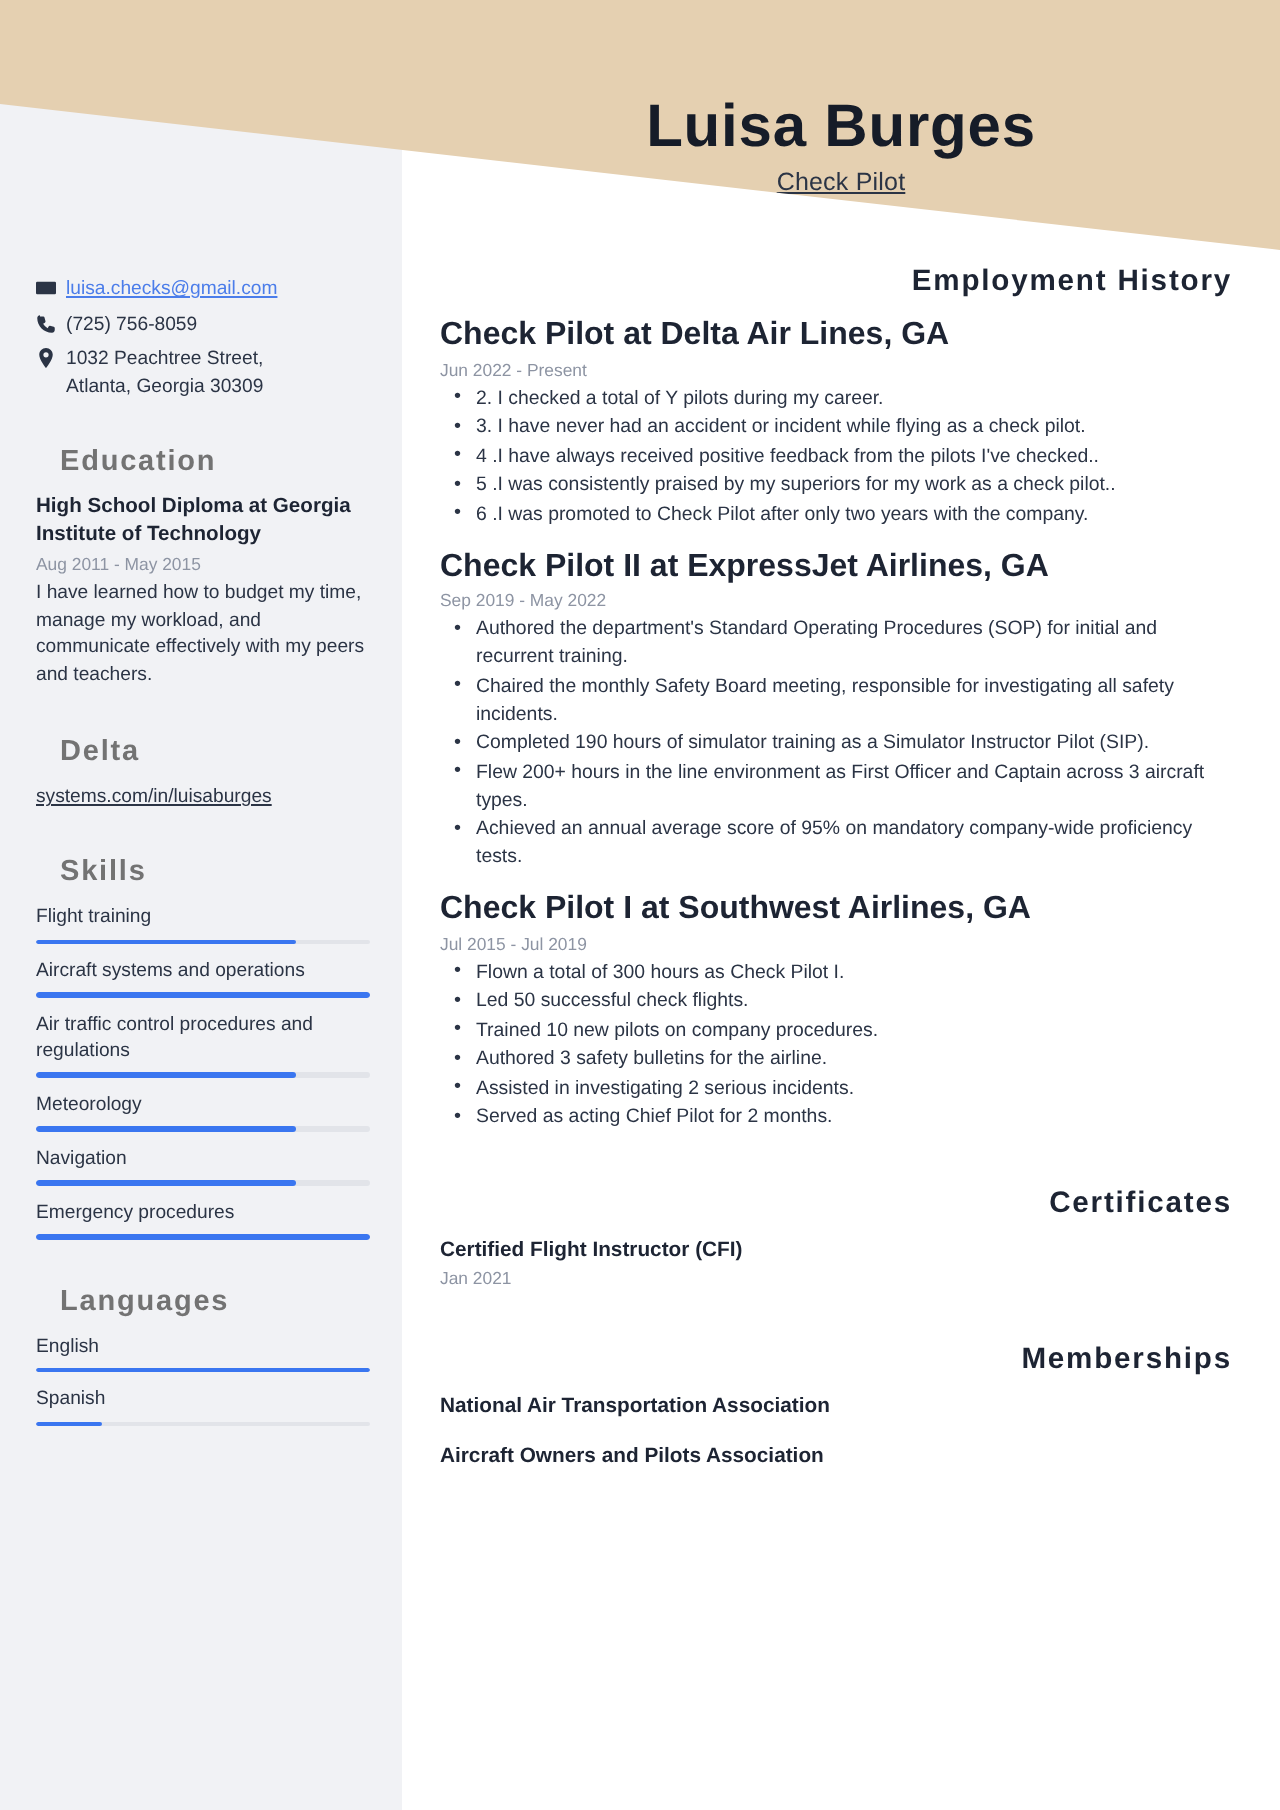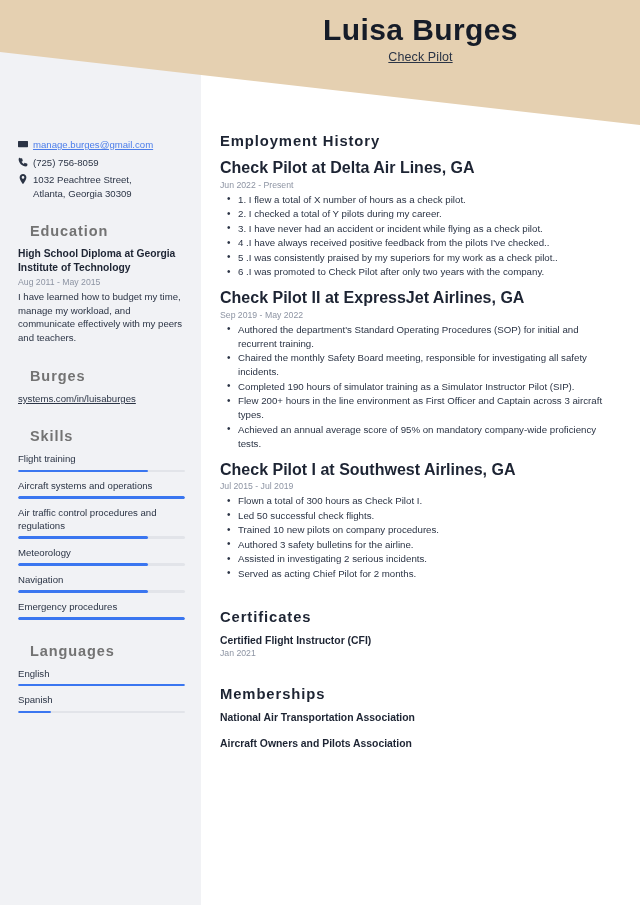--- a/index.html
+++ b/index.html
@@ -45,28 +45,28 @@
     width: 640px;
     height: 130px;
     background: #e5d0b1;
     z-index: 3;
     clip-path: polygon(0 0, 640px 0, 640px 125px, 0 52px);
   }
 
   #banner-inner {
     position: absolute;
     left: 201px;
-    top: 0;
+    top: 16px;
     width: 439px;
     height: 100px;
     display: flex;
     flex-direction: column;
     align-items: center;
     justify-content: flex-start;
-    padding-top: 14px;
+    padding-top: 32px;
   }
 
   #name {
     font-size: 30px;
     font-weight: bold;
     letter-spacing: 0.4px;
     color: #161c28;
     line-height: 1.08;
     white-space: nowrap;
   }
@@ -184,20 +184,21 @@
     padding: 133px 24px 0 19px;
     z-index: 2;
   }
 
   .main-heading {
     font-size: 14.8px;
     font-weight: bold;
     letter-spacing: 0.9px;
     color: #1d2433;
     margin-bottom: 9px;
+    text-align: right;
   }
 
   .main-heading.spaced { margin-top: 28px; }
 
   .job { margin-bottom: 9px; }
 
   .job-head {
     font-size: 16px;
     font-weight: bold;
     color: #1d2433;
@@ -273,21 +274,21 @@
   </div>
 
   <div id="sidebar-content">
 
     <div class="contact-row">
       <span class="contact-icon">
         <svg width="10" height="10" viewBox="0 0 16 16" fill="#2b3445">
           <path d="M1 3h14a1 1 0 0 1 1 1v8a1 1 0 0 1-1 1H1a1 1 0 0 1-1-1V4a1 1 0 0 1 1-1zm7 5.2L1.2 4h13.6L8 8.2z"></path>
         </svg>
       </span>
-      <span class="contact-text link-text">manage.burges@gmail.com</span>
+      <span class="contact-text link-text">luisa.checks@gmail.com</span>
     </div>
 
     <div class="contact-row">
       <span class="contact-icon">
         <svg width="10" height="10" viewBox="0 0 16 16" fill="#2b3445">
           <path d="M3.2 1C2 1 1 2 1 3.2c0 6.5 5.3 11.8 11.8 11.8 1.2 0 2.2-1 2.2-2.2v-1.6c0-.5-.3-.9-.8-1l-3-.8c-.4-.1-.9.1-1.1.5l-.8 1.4A9.3 9.3 0 0 1 5.7 7.7l1.4-.8c.4-.2.6-.7.5-1.1l-.8-3c-.1-.5-.5-.8-1-.8H3.2z"></path>
         </svg>
       </span>
       <span class="contact-text">(725) 756-8059</span>
     </div>
@@ -304,21 +305,21 @@
       </span>
     </div>
 
     <div class="side-heading">Education</div>
     <div>
       <div class="edu-degree">High School Diploma at Georgia Institute of Technology</div>
       <div class="edu-date">Aug 2011 - May 2015</div>
       <div class="edu-desc">I have learned how to budget my time, manage my workload, and communicate effectively with my peers and teachers.</div>
     </div>
 
-    <div class="side-heading">Burges</div>
+    <div class="side-heading">Delta</div>
     <div>
       <div class="bar-label link-text">systems.com/in/luisaburges</div>
     </div>
 
     <div class="side-heading">Skills</div>
     <div id="skills-list">
         <div class="bar-item">
           <div class="bar-label">Flight training</div>
           <div class="bar-track">
             <div class="bar-fill" style="width: 78%;"></div>
@@ -375,21 +376,20 @@
   </div>
 
   <div id="main">
 
     <div class="main-heading">Employment History</div>
     <div id="jobs-list">
         <div class="job">
           <div class="job-head">Check Pilot at Delta Air Lines, GA</div>
           <div class="job-date">Jun 2022 - Present</div>
           <ul class="job-bullets">
-            <li>1. I flew a total of X number of hours as a check pilot.</li>
             <li>2. I checked a total of Y pilots during my career.</li>
             <li>3. I have never had an accident or incident while flying as a check pilot.</li>
             <li>4 .I have always received positive feedback from the pilots I've checked..</li>
             <li>5 .I was consistently praised by my superiors for my work as a check pilot..</li>
             <li>6 .I was promoted to Check Pilot after only two years with the company.</li>
           </ul>
         </div>
         <div class="job">
           <div class="job-head">Check Pilot II at ExpressJet Airlines, GA</div>
           <div class="job-date">Sep 2019 - May 2022</div>

